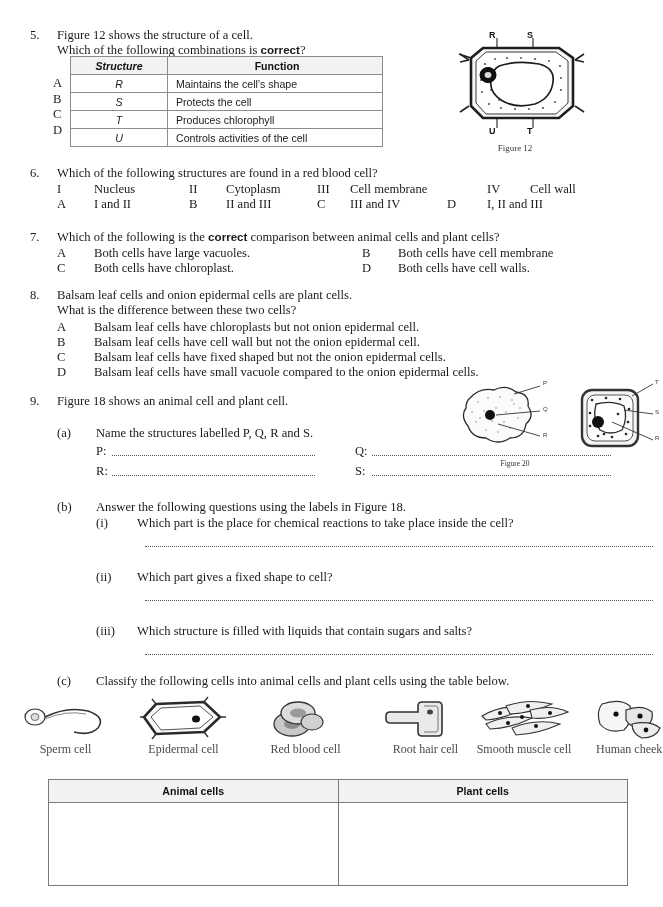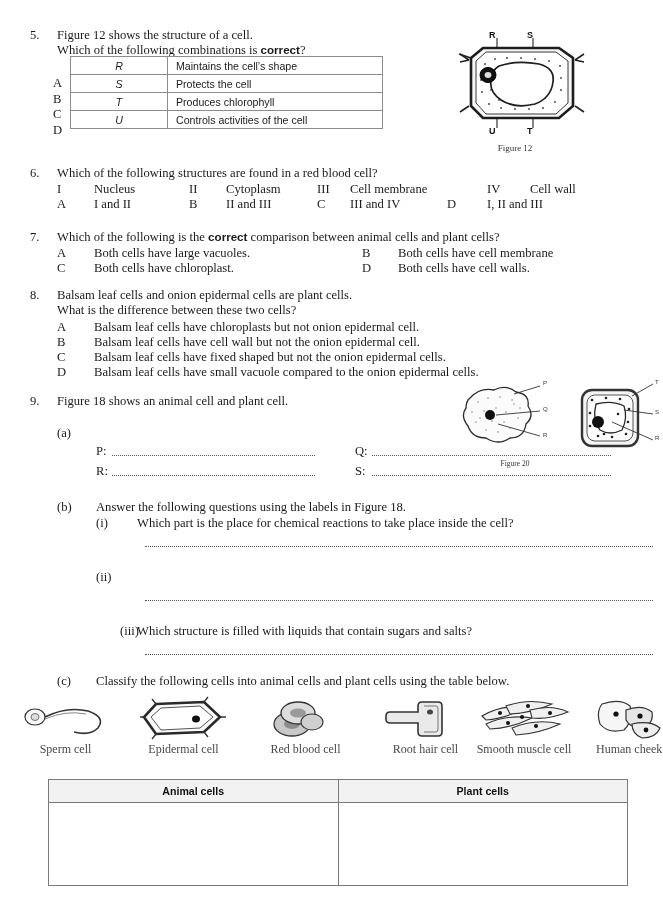--- a/index.html
+++ b/index.html
@@ -149,20 +149,24 @@
 
   <div class="abcd" style="left:53px; top:76px;">
     <div>A</div>
     <div>B</div>
     <div>C</div>
     <div>D</div>
   </div>
 
   <table class="q5-table">
     <tbody>
+        <tr>
+      <th class="col-struct">Structure</th>
+      <th class="col-func" style="text-align:center;">Function</th>
+    </tr>
     <tr>
       <td class="col-struct">R</td>
       <td class="col-func">Maintains the cell’s shape</td>
     </tr>
     <tr>
       <td class="col-struct">S</td>
       <td class="col-func">Protects the cell</td>
     </tr>
     <tr>
       <td class="col-struct">T</td>
@@ -274,20 +278,21 @@
   <div class="opt" style="left:94px; top:335px;">Balsam leaf cells have cell wall but not the onion epidermal cell.</div>
   <div class="opt" style="left:57px; top:350px;">C</div>
   <div class="opt" style="left:94px; top:350px;">Balsam leaf cells have fixed shaped but not the onion epidermal cells.</div>
   <div class="opt" style="left:57px; top:365px;">D</div>
   <div class="opt" style="left:94px; top:365px;">Balsam leaf cells have small vacuole compared to the onion epidermal cells.</div>
 
   <div class="q-num" style="left:30px; top:394px;">9.</div>
   <div class="q-text" style="left:57px; top:394px;text-align:right;">Figure 18 shows an animal cell and plant cell.</div>
 
   <div class="q-text" style="left:57px; top:426px;">(a)</div>
+  <div class="q-text" style="left:96px; top:426px;">Name the structures labelled P, Q, R and S.</div>
 
   <div class="gal-svg" style="left:440px; top:378px;">
     <svg width="223" height="85" viewBox="0 0 223 85">
 
       <path d="M30,20 Q40,9 54,12 Q66,6 76,14 Q90,16 88,28 Q95,38 86,46
                Q84,60 70,60 Q58,68 46,60 Q32,60 28,48 Q20,38 26,30 Q26,23 30,20 Z" fill="#fbfbfb" stroke="#2a2a2a" stroke-width="1.3"></path>
       <g fill="#888">
         <circle cx="38" cy="24" r="0.8"></circle>
           <circle cx="48" cy="20" r="0.8"></circle>
           <circle cx="60" cy="19" r="0.8"></circle>
@@ -357,23 +362,24 @@
   <div class="dots" style="left:372px; top:475px; width:239px;"></div>
 
   <div class="q-text" style="left:57px; top:500px;">(b)</div>
   <div class="q-text" style="left:96px; top:500px;">Answer the following questions using the labels in Figure 18.</div>
 
   <div class="q-text" style="left:96px; top:516px;">(i)</div>
   <div class="q-text" style="left:137px; top:516px;">Which part is the place for chemical reactions to take place inside the cell?</div>
   <div class="dots" style="left:145px; top:546px; width:508px;"></div>
 
   <div class="q-text" style="left:96px; top:570px;">(ii)</div>
+  <div class="q-text" style="left:137px; top:570px;">Which part gives a fixed shape to cell?</div>
   <div class="dots" style="left:145px; top:600px; width:508px;"></div>
 
-  <div class="q-text" style="left:96px; top:624px;margin-left:24px;">(iii)</div>
+  <div class="q-text" style="left:96px; top:624px;">(iii)</div>
   <div class="q-text" style="left:137px; top:624px;">Which structure is filled with liquids that contain sugars and salts?</div>
   <div class="dots" style="left:145px; top:654px; width:508px;"></div>
 
   <div class="q-text" style="left:57px; top:674px;">(c)</div>
   <div class="q-text" style="left:96px; top:674px;">Classify the following cells into animal cells and plant cells using the table below.</div>
 
   <div class="gal-svg" style="left:22px; top:698px;">
     <svg width="90" height="40" viewBox="0 0 90 40">
       <ellipse cx="13" cy="19" rx="10" ry="8" fill="#fafafa" stroke="#333" stroke-width="1.2"></ellipse>
       <ellipse cx="13" cy="19" rx="4" ry="3.5" fill="#ddd" stroke="#555" stroke-width="0.8"></ellipse>

